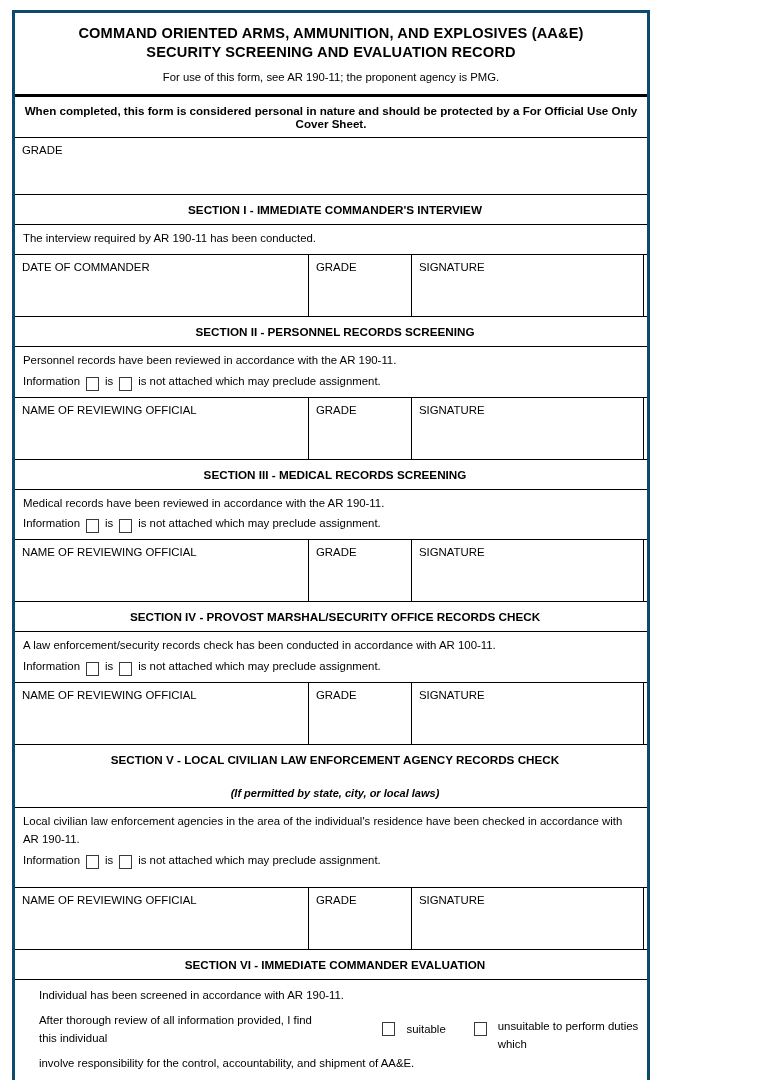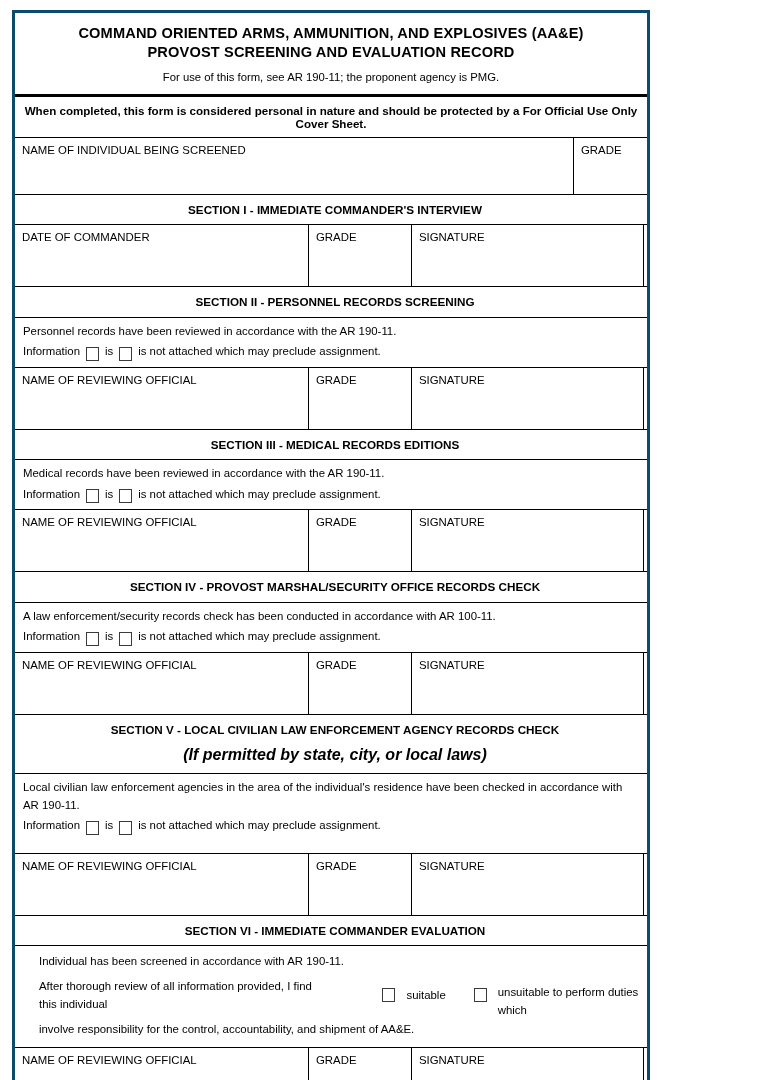--- a/index.html
+++ b/index.html
@@ -101,22 +101,22 @@
     text-align: center;
     font-size: 11.7px;
     font-weight: bold;
     padding: 7px 6px 7px 14px;
     box-sizing: border-box;
     line-height: 1.3;
   }
   .section-head .sub {
     font-style: italic;
     font-weight: bold;
-    font-size: 16px;
-    margin-top: 8px;
+    font-size: 11px;
+    margin-top: 19px;
   }
 
   
   .statement {
     font-size: 11.4px;
     line-height: 1.55;
     padding: 5px 8px 6px 8px;
     box-sizing: border-box;
   }
   .statement p { margin: 0; }
@@ -181,37 +181,37 @@
   }
 </style>
 </head>
 <body>
 
 <div class="page">
   <div class="form-frame">
 
     <div class="title-block">
       <div class="title-line">COMMAND ORIENTED ARMS, AMMUNITION, AND EXPLOSIVES (AA&amp;E)</div>
-      <div class="title-line">PROVOST SCREENING AND EVALUATION RECORD</div>
+      <div class="title-line">SECURITY SCREENING AND EVALUATION RECORD</div>
       <div class="title-sub">For use of this form, see AR 190-11; the proponent agency is PMG.</div>
     </div>
 
     <div class="heavy-sep notice">When completed, this form is considered personal in nature and should be protected by a For Official Use Only Cover Sheet.</div>
 
     <div class="row fieldrow idrow">
-      <div class="cell cell-idname">
-        <span>NAME OF INDIVIDUAL BEING SCREENED</span>
-      </div>
       <div class="cell cell-idgrade">
         <span>GRADE</span>
       </div>
     </div>
 
     <div class="row section-head">
       <div>SECTION I - IMMEDIATE COMMANDER'S INTERVIEW</div>
+    </div>
+    <div class="row statement">
+      <p>The interview required by AR 190-11 has been conducted.</p>
     </div>
     <div class="row fieldrow sigrow">
       <div class="cell cell-name">
         <span>DATE OF COMMANDER</span>
       </div>
       <div class="cell cell-grade">
         <span>GRADE</span>
       </div>
       <div class="cell cell-sig">
         <span>SIGNATURE</span>
@@ -243,21 +243,21 @@
       </div>
       <div class="cell cell-sig">
         <span>SIGNATURE</span>
       </div>
       <div class="cell cell-date">
         <span>DATE</span>
       </div>
     </div>
 
     <div class="row section-head">
-      <div>SECTION III - MEDICAL RECORDS EDITIONS</div>
+      <div>SECTION III - MEDICAL RECORDS SCREENING</div>
     </div>
     <div class="row statement">
       <p>Medical records have been reviewed in accordance with the AR 190-11.</p>
       <div class="chk-line">
         <span class="lbl">Information</span>
         <span class="checkbox"></span>
         <span class="lbl">is</span>
         <span class="checkbox"></span>
         <span class="lbl">is not attached which may preclude assignment.</span>
       </div>

